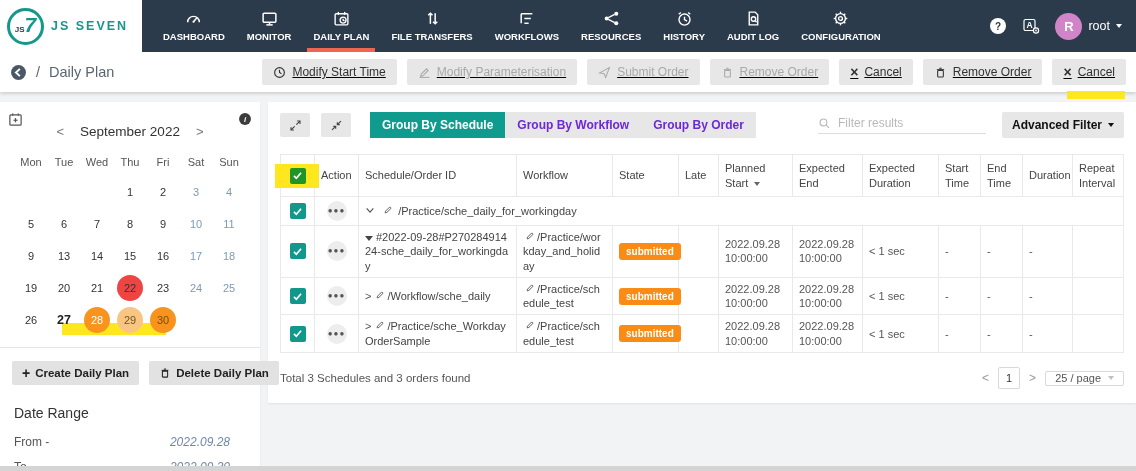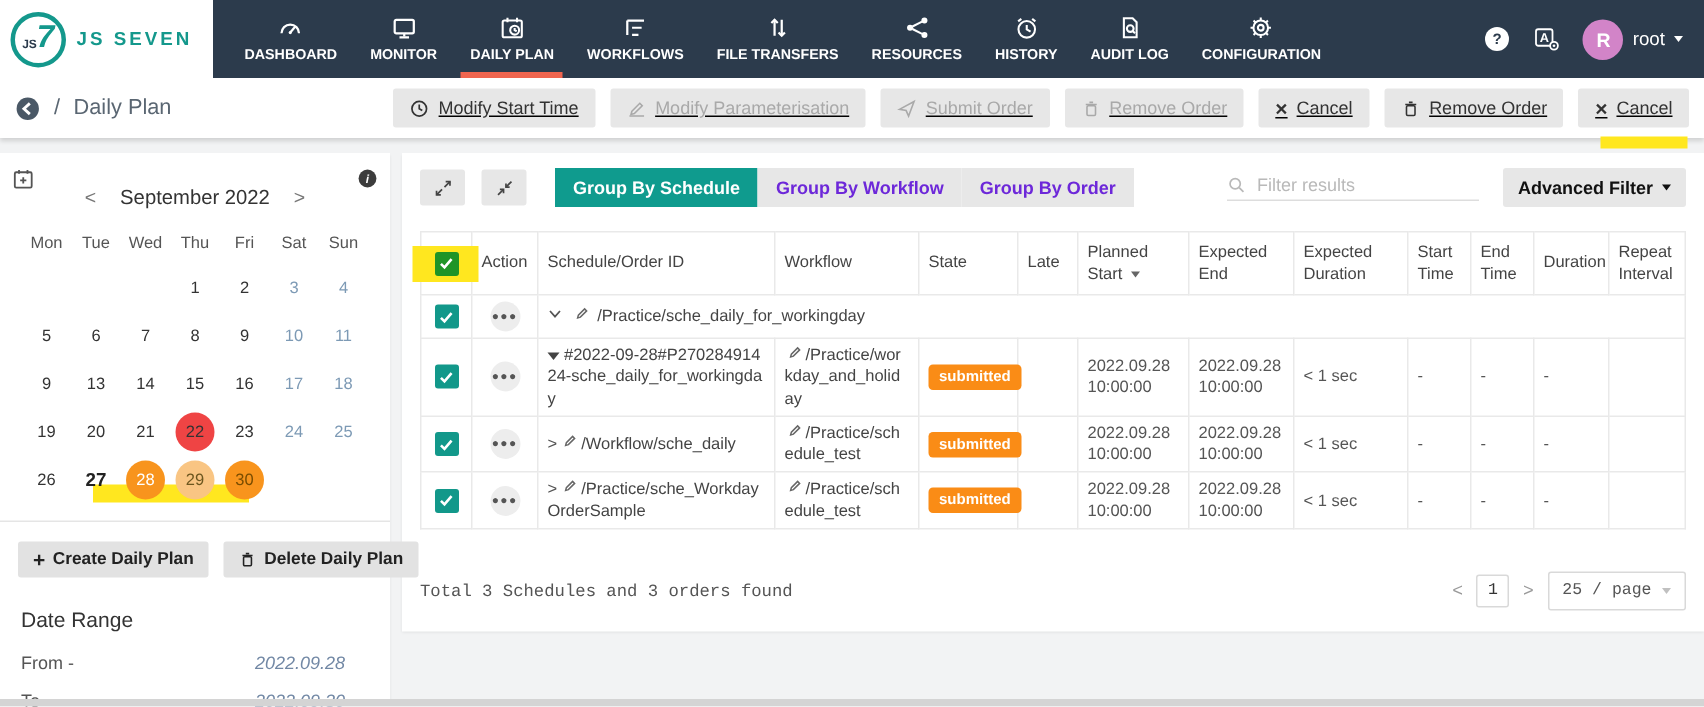--- a/index.html
+++ b/index.html
@@ -92,25 +92,25 @@
   .sched-cell svg.pencil { width:10px; height:10px; margin:0 2px; }
   .chev-right { color:#555; font-size:11px; margin-right:2px; }
   .tri-down { width:0; height:0; border-left:4px solid transparent; border-right:4px solid transparent; border-top:5px solid #444; display:inline-block; margin-right:3px; }
   .grp-chev { width:10px; height:10px; margin-right:3px; }
   .badge { background:#fa8c16; color:#fff; font-weight:bold; font-size:10px; padding:2px 7px; border-radius:3px; display:inline-block; }
   .sort-caret { color:#666; margin-left:3px; vertical-align:middle; }
   td.grp-row { height:24px; }
   tbody td { height:34px; }
 
   
-  .table-footer { display:flex; align-items:center; margin-top:28px; font-size:11.5px; color:#555;font-family:Liberation Mono, monospace; }
+  .table-footer { display:flex; align-items:center; margin-top:14px; font-size:11.5px; color:#555; }
   .pager { margin-left:auto; display:flex; align-items:center; gap:9px; color:#999; font-size:12px; }
   .page-arrow { cursor:pointer; }
   .page-box { border:1px solid #d9d9d9; border-radius:2px; min-width:22px; height:22px; display:flex; align-items:center; justify-content:center; font-size:11px; color:#333; background:#fff; cursor:pointer; }
-  .size-box { border:1px solid #d9d9d9; border-radius:2px; height:26px; display:flex; align-items:center; gap:7px; padding:0 9px; font-size:11px; color:#555; background:#fff; cursor:pointer; }
+  .size-box { border:1px solid #d9d9d9; border-radius:2px; height:15px; display:flex; align-items:center; gap:7px; padding:0 9px; font-size:11px; color:#555; background:#fff; cursor:pointer; }
   .size-box .caret-down { color:#c0c0c0; }
 
   .bottom-strip { position:absolute; bottom:0; left:0; width:100%; height:5px; background:#d4d4d4; }
 </style>
 </head>
 <body>
 
 <div>
 
   <header class="topbar">
@@ -143,35 +143,35 @@
             <rect x="2" y="3.5" width="12" height="10.5" rx="1"></rect>
             <line x1="5" y1="1.8" x2="5" y2="4.5"></line>
             <line x1="11" y1="1.8" x2="11" y2="4.5"></line>
             <circle cx="9.5" cy="9.5" r="2.8"></circle>
             <polyline points="9.5,8.2 9.5,9.5 10.8,10.2"></polyline>
           </svg>
         <span>DAILY PLAN</span>
       </div>
       <div class="nav-item">
         <svg viewBox="0 0 16 16" fill="none" stroke="#fff" stroke-width="1.4">
+            <line x1="6" y1="3" x2="6" y2="13"></line>
+            <polyline points="4,5 6,3 8,5"></polyline>
+            <line x1="10.5" y1="3" x2="10.5" y2="13"></line>
+            <polyline points="8.5,11 10.5,13 12.5,11"></polyline>
+          </svg>
+        <span>FILE TRANSFERS</span>
+      </div>
+      <div class="nav-item">
+        <svg viewBox="0 0 16 16" fill="none" stroke="#fff" stroke-width="1.4">
             <line x1="3" y1="3.5" x2="3" y2="12.5"></line>
             <line x1="3" y1="3.5" x2="13.5" y2="3.5"></line>
             <line x1="6" y1="8" x2="12" y2="8"></line>
             <line x1="6" y1="12.5" x2="10" y2="12.5"></line>
           </svg>
         <span>WORKFLOWS</span>
-      </div>
-      <div class="nav-item">
-        <svg viewBox="0 0 16 16" fill="none" stroke="#fff" stroke-width="1.4">
-            <line x1="6" y1="3" x2="6" y2="13"></line>
-            <polyline points="4,5 6,3 8,5"></polyline>
-            <line x1="10.5" y1="3" x2="10.5" y2="13"></line>
-            <polyline points="8.5,11 10.5,13 12.5,11"></polyline>
-          </svg>
-        <span>FILE TRANSFERS</span>
       </div>
       <div class="nav-item">
         <svg viewBox="0 0 16 16" fill="#fff" stroke="none">
             <circle cx="12.5" cy="3.5" r="1.9"></circle>
             <circle cx="3.5" cy="8" r="1.9"></circle>
             <circle cx="12.5" cy="12.5" r="1.9"></circle>
             <line x1="5" y1="7.2" x2="11" y2="4.2" stroke="#fff" stroke-width="1.3"></line>
             <line x1="5" y1="8.8" x2="11" y2="11.8" stroke="#fff" stroke-width="1.3"></line>
           </svg>
         <span>RESOURCES</span>

